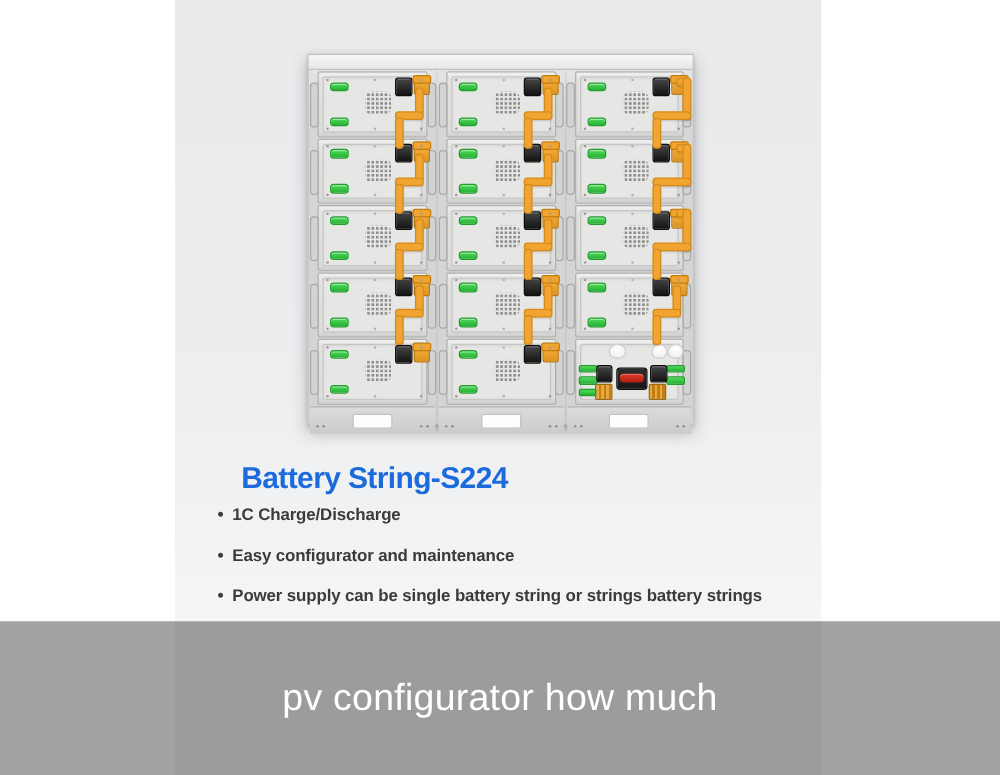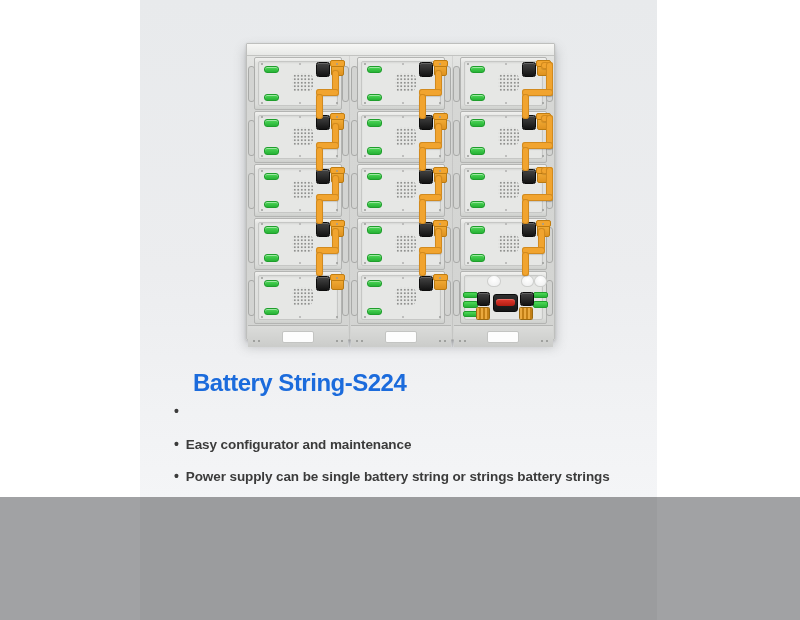--- a/index.html
+++ b/index.html
@@ -377,29 +377,31 @@
           <div class="seg" style="left: 275px; top: 155.2px; width: 7px; height: 24.6px;"></div>
           <div class="seg" style="left: 291px; top: 183.8px; width: 7px; height: 22px;"></div>
           <div class="seg" style="left: 275px; top: 202.8px; width: 23px; height: 7px;"></div>
           <div class="seg" style="left: 275px; top: 207.8px; width: 7px; height: 24.6px;"></div>
         </div>
       </div>
     <h1 class="title" style="color: rgb(27, 107, 220);">Battery String-S224</h1>
     <ul class="features" id="features" style="color: rgb(59, 59, 59);">
         <li>
           <span class="dot">•</span>
+          <span>1C Charge/Discharge</span>
         </li>
         <li>
           <span class="dot">•</span>
           <span>Easy configurator and maintenance</span>
         </li>
         <li>
           <span class="dot">•</span>
           <span>Power supply can be single battery string or strings battery strings</span>
         </li>
       </ul>
   </div>
 
   <div class="band" style="background: rgb(161, 162, 164);">
     <div class="band-shade"></div>
+    <span class="band-text" style="color: rgb(255, 255, 255);">pv configurator how much</span>
   </div>
 
 </div>
 
 </body></html>

